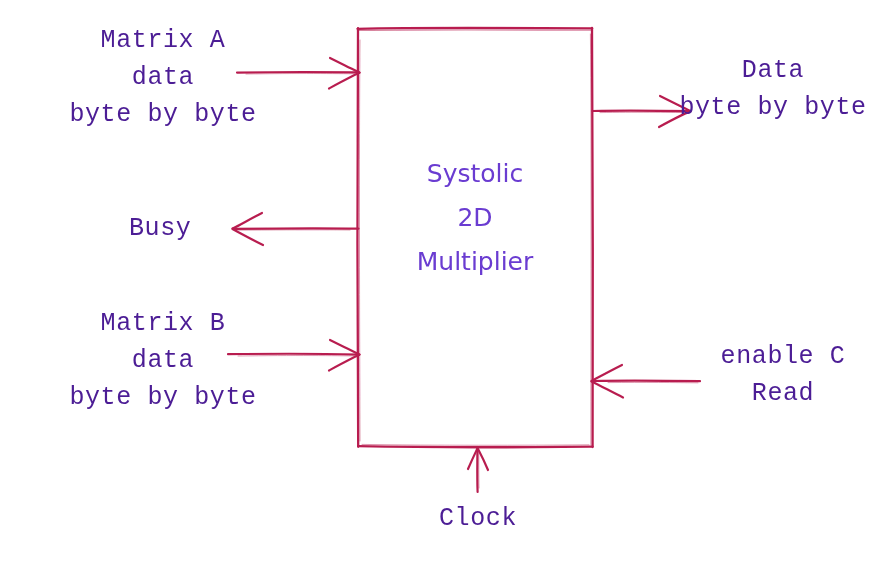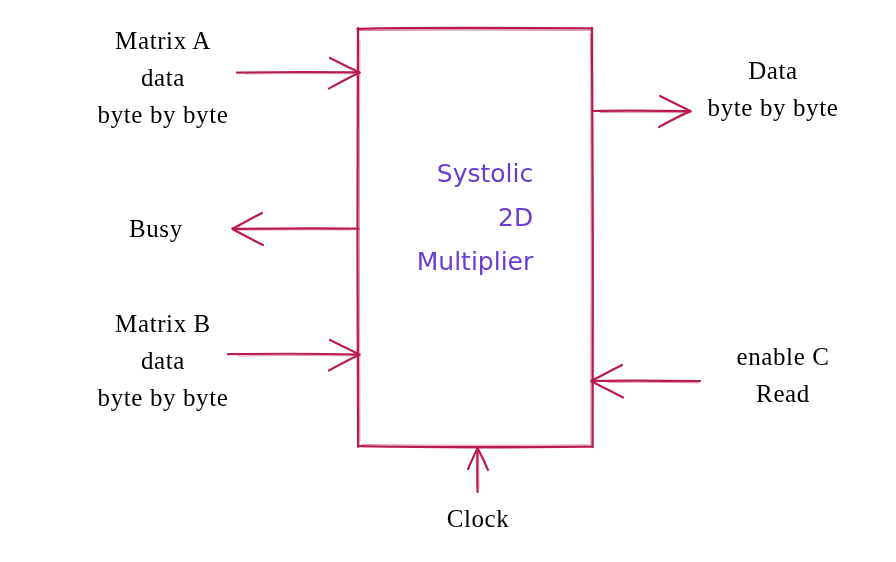--- a/index.html
+++ b/index.html
@@ -20,22 +20,22 @@
   }
   #diagram-svg {
     position: absolute;
     left: 0;
     top: 0;
     width: 896px;
     height: 562px;
   }
   .label {
     position: absolute;
-    color: #000000;
-    font-family: Liberation Serif, serif;
+    color: #4c1d95;
+    font-family: Liberation Mono, monospace;
     font-size: 25px;
     line-height: 37px;
     letter-spacing: 0.6px;
     white-space: nowrap;
     -webkit-font-smoothing: antialiased;
   }
   .label .line {
     display: block;
   }
   .lbl-center   { text-align: center; transform: translateX(-50%); }
@@ -45,21 +45,21 @@
   #block-title {
     position: absolute;
     color: #6a3cd1;
     font-family: "DejaVu Sans", sans-serif;
     font-size: 25px;
     line-height: 44px;
     text-align: center;
     transform: translateX(-50%);
     white-space: nowrap;
   }
-  #block-title .line { display: block; text-align: right; }
+  #block-title .line { display: block; }
 </style>
 </head>
 <body>
 
 <div id="diagram-root">
 
   <svg id="diagram-svg" viewBox="0 0 896 562">
     <defs>
       <filter id="inkblur" x="-20%" y="-20%" width="140%" height="140%">
         <feGaussianBlur stdDeviation="0.45"></feGaussianBlur>

